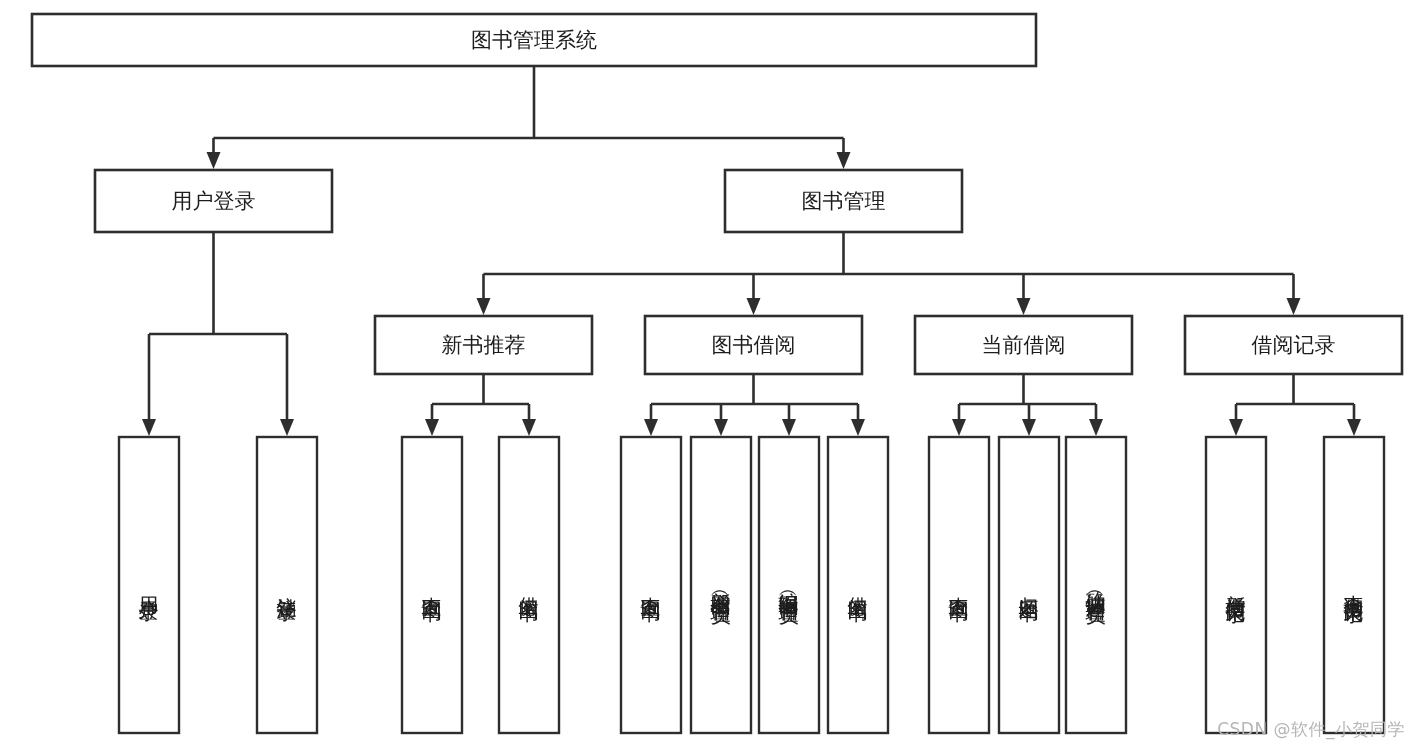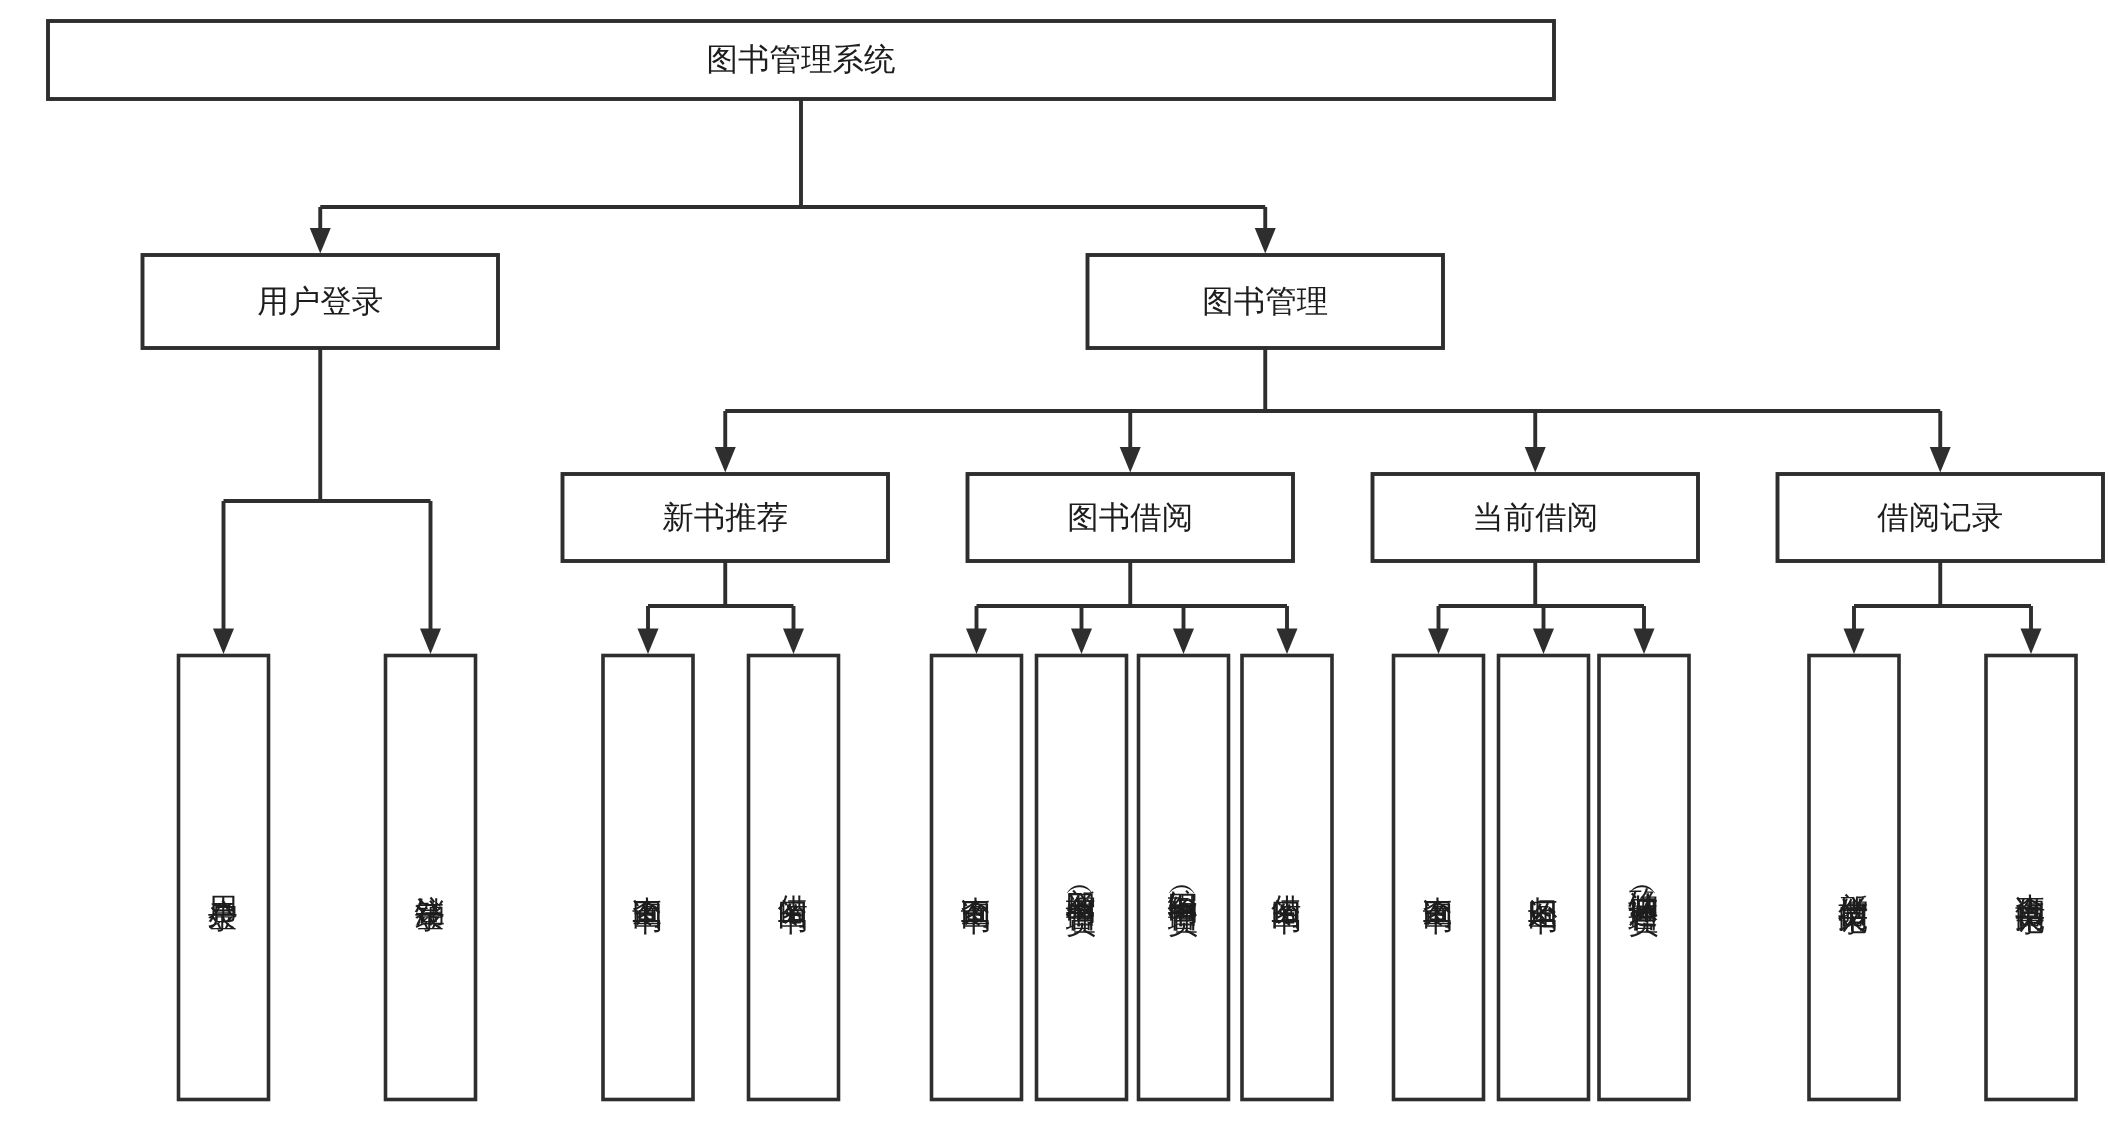--- a/index.html
+++ b/index.html
@@ -217,13 +217,14 @@
         <div class="vlabel" style="font-size: 20px;">确认归还（管理员）</div>
       </div>
       <div class="vlabel-wrap" style="left: 1192px; top: 443px; width: 60px; height: 284px; align-items: center;">
         <div class="vlabel" style="font-size: 20px;">新增借阅记录</div>
       </div>
       <div class="vlabel-wrap" style="left: 1310px; top: 443px; width: 60px; height: 284px; align-items: center;">
         <div class="vlabel" style="font-size: 20px;">查询借阅记录</div>
       </div>
     </div>
 
+  <div class="watermark">CSDN @软件_小贺同学</div>
 </div>
 
 </body></html>

